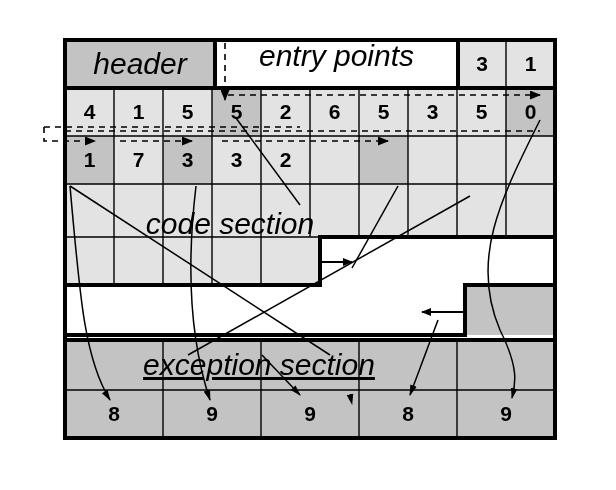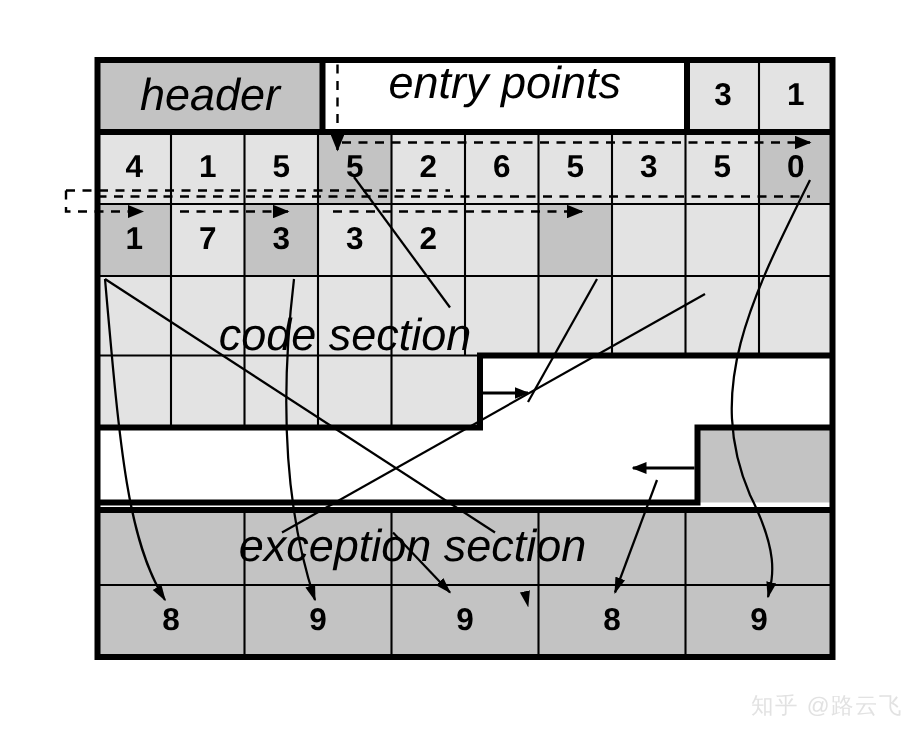--- a/index.html
+++ b/index.html
@@ -222,23 +222,22 @@
     <div class="cell-label" style="left:457px; top:88px; width:49px; height:48px;">5</div>
     <div class="cell-label" style="left:506px; top:88px; width:49px; height:48px;">0</div>
 
     <div class="cell-label" style="left:65px; top:136px; width:49px; height:48px;">1</div>
     <div class="cell-label" style="left:114px; top:136px; width:49px; height:48px;">7</div>
     <div class="cell-label" style="left:163px; top:136px; width:49px; height:48px;">3</div>
     <div class="cell-label" style="left:212px; top:136px; width:49px; height:48px;">3</div>
     <div class="cell-label" style="left:261px; top:136px; width:49px; height:48px;">2</div>
 
     <div class="section-label" style="left:65px; top:184px; width:330px; height:53px;margin-top:13px;">code section</div>
-    <div class="section-label" style="left:65px; top:340px; width:420px; height:50px;">exception section</div>
+    <div class="section-label" style="left:49px; top:340px; width:420px; height:50px;text-decoration:underline;">exception section</div>
 
     <div class="cell-label" style="left:65px; top:390px; width:98px; height:48px;">8</div>
     <div class="cell-label" style="left:163px; top:390px; width:98px; height:48px;">9</div>
     <div class="cell-label" style="left:261px; top:390px; width:98px; height:48px;">9</div>
     <div class="cell-label" style="left:359px; top:390px; width:98px; height:48px;">8</div>
     <div class="cell-label" style="left:457px; top:390px; width:98px; height:48px;">9</div>
   </div>
 
-  <div class="watermark">知乎 @路云飞</div>
 </div>
 
 </body></html>

